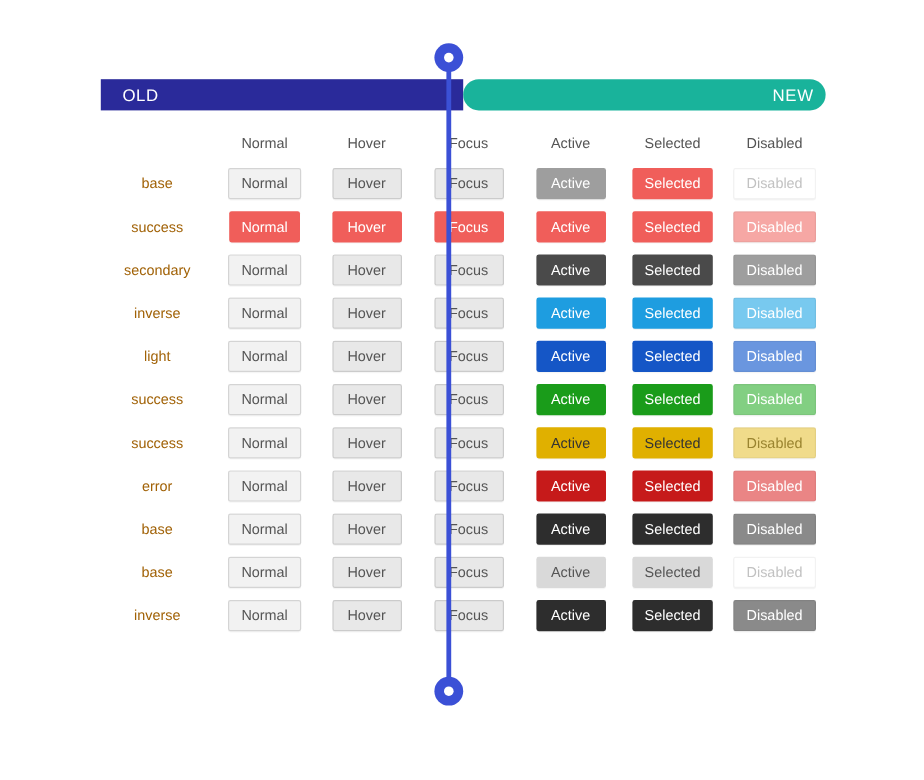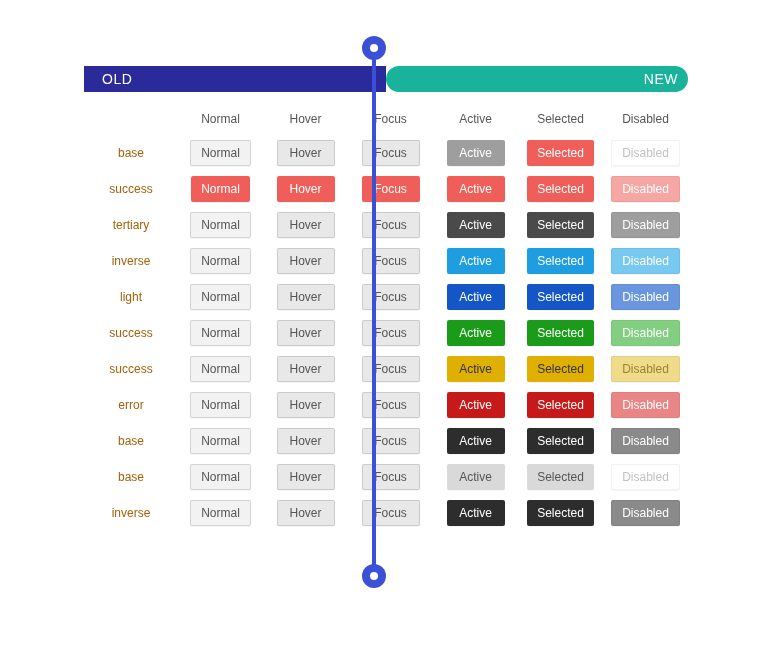--- a/index.html
+++ b/index.html
@@ -126,21 +126,21 @@
       <div><span class="btn" style="background: rgb(158, 158, 158); color: rgb(255, 255, 255); border: none;">Active</span></div>
       <div><span class="btn" style="background: rgb(240, 94, 90); color: rgb(255, 255, 255); border: none;">Selected</span></div>
       <div><span class="btn" style="background: rgb(255, 255, 255); color: rgb(194, 194, 194); border: 1px solid rgba(0, 0, 0, 0.05);">Disabled</span></div>
       <div class="row-label">success</div>
       <div><span class="btn" style="background: rgb(240, 94, 90); color: rgb(255, 255, 255); border: none;">Normal</span></div>
       <div><span class="btn" style="background: rgb(240, 94, 90); color: rgb(255, 255, 255); border: none;">Hover</span></div>
       <div><span class="btn" style="background: rgb(240, 94, 90); color: rgb(255, 255, 255); border: none;">Focus</span></div>
       <div><span class="btn" style="background: rgb(240, 94, 90); color: rgb(255, 255, 255); border: none;">Active</span></div>
       <div><span class="btn" style="background: rgb(240, 94, 90); color: rgb(255, 255, 255); border: none;">Selected</span></div>
       <div><span class="btn" style="background: rgb(246, 167, 164); color: rgb(255, 255, 255); border: 1px solid rgba(0, 0, 0, 0.05);">Disabled</span></div>
-      <div class="row-label">tertiary</div>
+      <div class="row-label">secondary</div>
       <div><span class="btn">Normal</span></div>
       <div><span class="btn" style="background: rgb(232, 232, 232);">Hover</span></div>
       <div><span class="btn" style="background: rgb(232, 232, 232);">Focus</span></div>
       <div><span class="btn" style="background: rgb(74, 74, 74); color: rgb(255, 255, 255); border: none;">Active</span></div>
       <div><span class="btn" style="background: rgb(74, 74, 74); color: rgb(255, 255, 255); border: none;">Selected</span></div>
       <div><span class="btn" style="background: rgb(158, 158, 158); color: rgb(255, 255, 255); border: 1px solid rgba(0, 0, 0, 0.05);">Disabled</span></div>
       <div class="row-label">inverse</div>
       <div><span class="btn">Normal</span></div>
       <div><span class="btn" style="background: rgb(232, 232, 232);">Hover</span></div>
       <div><span class="btn" style="background: rgb(232, 232, 232);">Focus</span></div>

